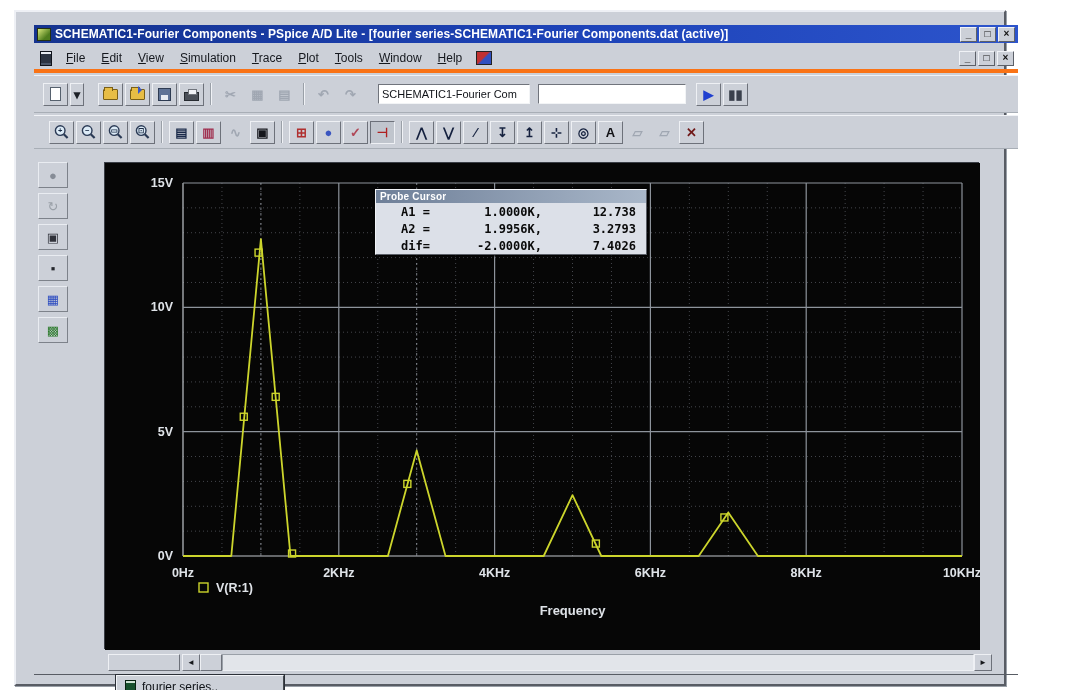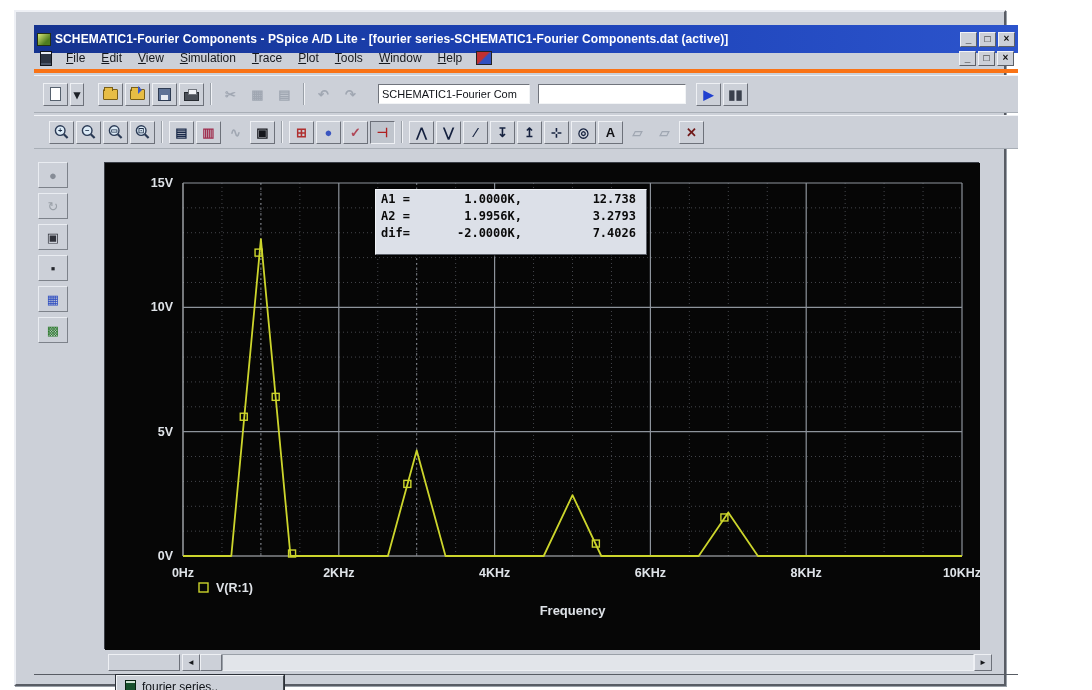--- a/index.html
+++ b/index.html
@@ -4,21 +4,21 @@
 <style>
   html,body{margin:0;padding:0;background:#ffffff;}
   *{box-sizing:border-box;}
   body{font-family:"Liberation Sans", sans-serif;}
   .page{position:relative;width:1092px;height:690px;background:#fff;overflow:hidden;}
 
   .win{position:absolute;left:14px;top:10px;width:992px;height:676px;background:#ccd0d8;
        border:2px solid;border-color:#eef0f5 #585c64 #585c64 #eef0f5;box-shadow:1px 1px 0 #9aa0a8;}
 
   
-  .titlebar{position:absolute;left:18px;top:13px;width:984px;height:28px;
+  .titlebar{position:absolute;left:18px;top:13px;width:984px;height:18px;
             background:linear-gradient(90deg,#15338f 0%,#1d43b8 55%,#2c54cc 100%);
             display:flex;align-items:center;padding:0 3px;color:#fff;}
   .app-icon{width:14px;height:13px;background:linear-gradient(135deg,#d8e87a,#4f7d1e 70%);
             border:1px solid #243010;margin-right:4px;flex:0 0 auto;}
   .title-text{font-size:12px;font-weight:bold;white-space:nowrap;overflow:hidden;flex:1 1 auto;
               letter-spacing:.1px;}
   .controls{display:flex;gap:2px;}
   .wbtn{width:17px;height:15px;background:#ccd0d8;border:1px solid;
         border-color:#f0f2f6 #5c6068 #5c6068 #f0f2f6;font-size:10px;line-height:12px;
         display:flex;align-items:center;justify-content:center;color:#111;padding:0;font-weight:bold;}
@@ -76,21 +76,21 @@
 
   
   .plot-panel{position:absolute;left:88px;top:150px;width:875px;height:487px;background:#060606;
               border:1px solid #3a3e46;}
   .probe-cursor{position:absolute;left:270px;top:26px;width:272px;height:66px;
                 background:#dce0e8;border:1px solid;border-color:#f2f4f8 #5a5e66 #5a5e66 #f2f4f8;
                 box-shadow:1px 1px 2px #000;}
   .pc-title{height:13px;background:linear-gradient(90deg,#6e7f98,#a9b7c9);color:#fff;
             font-size:10px;font-weight:bold;line-height:13px;padding-left:4px;letter-spacing:.2px;}
   .pc-row{display:grid;grid-template-columns:44px 112px 1fr;height:17px;align-items:center;
-          font-family:"DejaVu Sans Mono",monospace;font-size:12px;font-weight:bold;color:#0a0a0a;}
+          font-family:"DejaVu Sans Mono",monospace;font-size:12px;font-weight:bold;color:#0a0a0a;margin-left:20px;}
   .pc-label{padding-left:5px;}
   .pc-freq,.pc-val{text-align:right;padding-right:10px;}
 
   
   .hscroll{position:absolute;left:92px;top:642px;width:884px;height:17px;display:flex;align-items:stretch;}
   .hs-stub{width:72px;background:#ccd0d8;border:1px solid;border-color:#eef0f4 #6d717a #6d717a #eef0f4;margin-right:2px;}
   .hs-btn{width:18px;background:#ccd0d8;border:1px solid;border-color:#eef0f4 #6d717a #6d717a #eef0f4;
           font-size:8px;display:flex;align-items:center;justify-content:center;color:#16181c;padding:0;}
   .hs-thumb{width:22px;background:#ccd0d8;border:1px solid;border-color:#eef0f4 #6d717a #6d717a #eef0f4;}
   .hs-track{flex:1 1 auto;background:#e2e5ea;border:1px solid;border-color:#9aa0a8 #eef0f4 #eef0f4 #9aa0a8;}
@@ -381,20 +381,21 @@
             <rect x="487.37" y="377.06666666666666" width="7" height="7" fill="none" stroke="#ccd52c" stroke-width="1.4"></rect>
             <rect x="615.9050000000001" y="350.95666666666665" width="7" height="7" fill="none" stroke="#ccd52c" stroke-width="1.4"></rect>
           </g>
           <g>
             <rect x="94" y="420" width="9" height="9" fill="none" stroke="#ccd52c" stroke-width="1.4"></rect>
             <text x="111" y="429" font-family="Liberation Sans, sans-serif" font-size="12.5" font-weight="bold" fill="#dfe3e8">V(R:1)</text>
           </g>
           <text x="467.5" y="452" text-anchor="middle" font-family="Liberation Sans, sans-serif" font-size="13" font-weight="bold" fill="#dfe3e8">Frequency</text>
         </svg>
       <div class="probe-cursor">
+        <div class="pc-title">Probe Cursor</div>
         <div id="pc-body">
             <div class="pc-row">
               <span class="pc-label">A1 =</span>
               <span class="pc-freq">1.0000K,</span>
               <span class="pc-val">12.738</span>
             </div>
             <div class="pc-row">
               <span class="pc-label">A2 =</span>
               <span class="pc-freq">1.9956K,</span>
               <span class="pc-val">3.2793</span>

